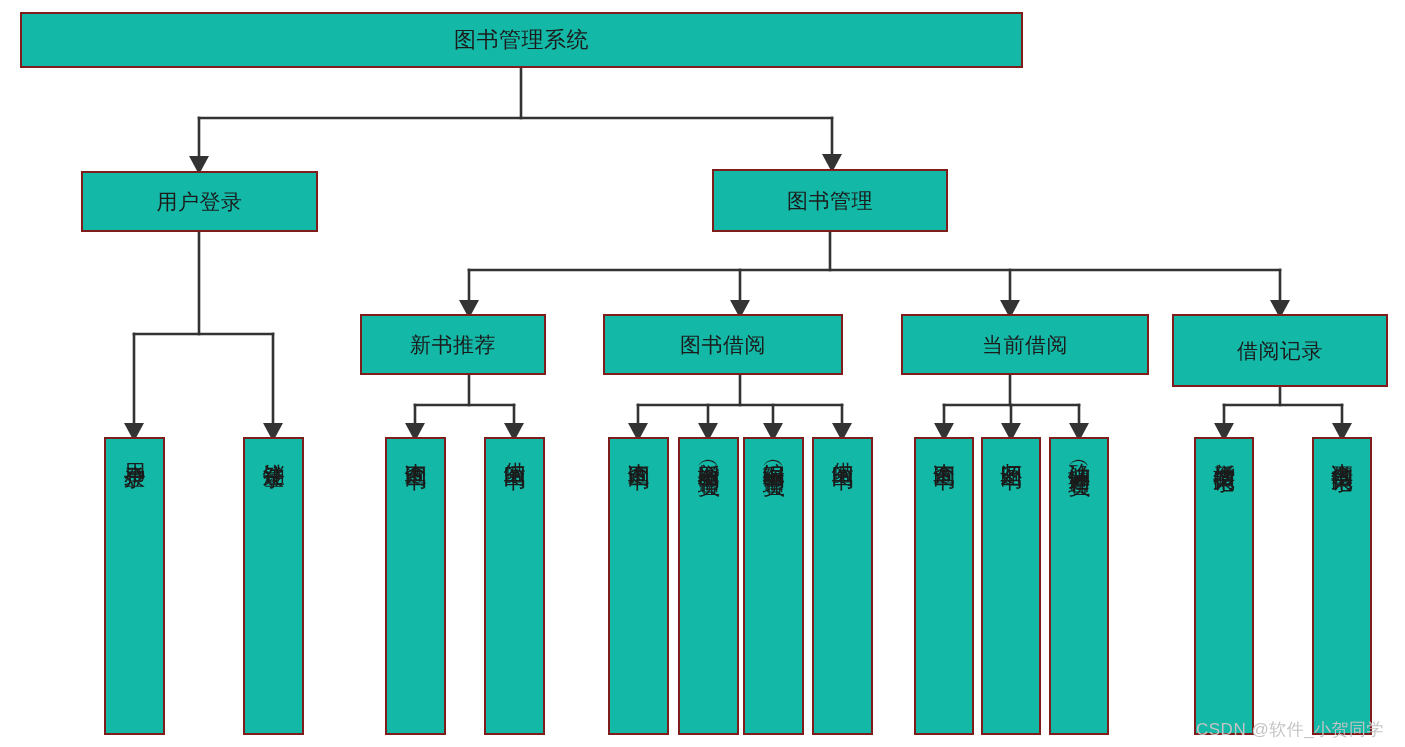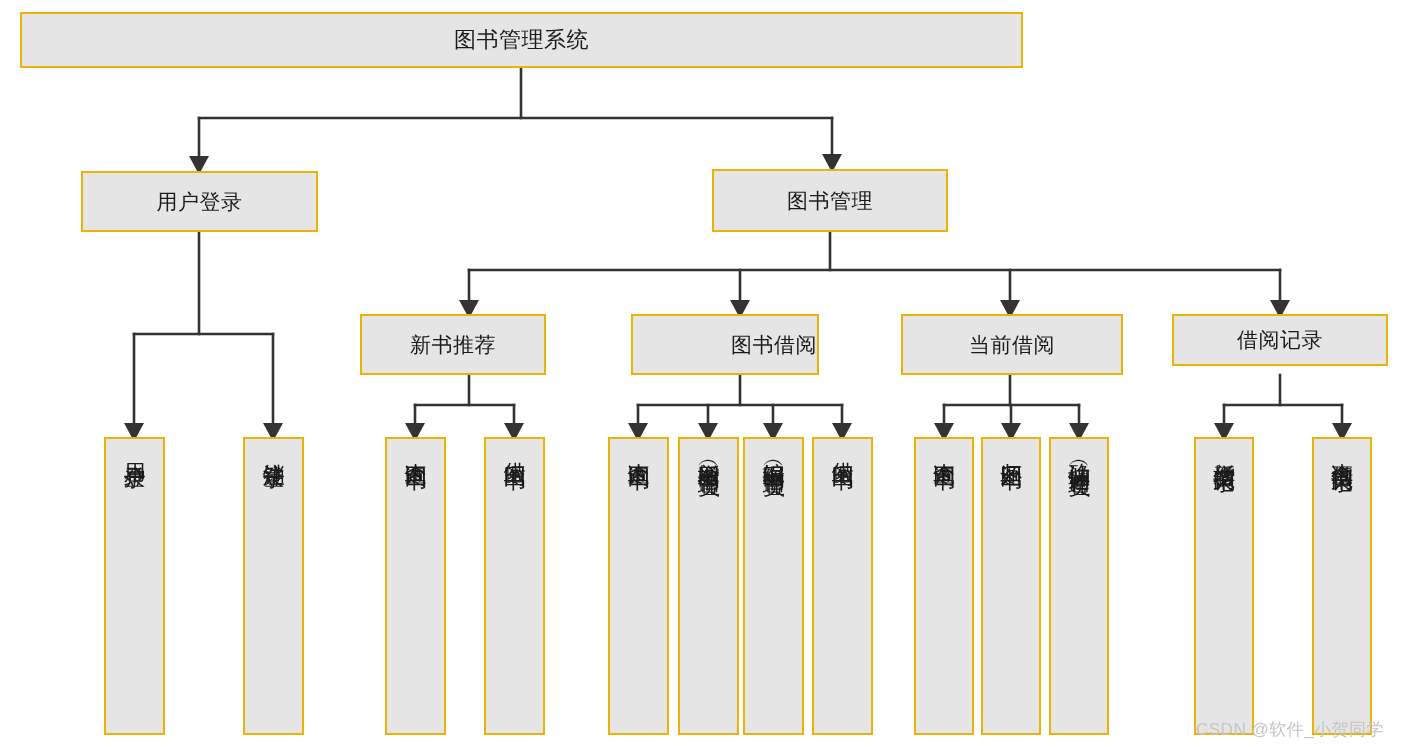--- a/index.html
+++ b/index.html
@@ -22,22 +22,22 @@
     position: absolute;
     left: 0;
     top: 0;
     width: 1405px;
     height: 747px;
     pointer-events: none;
   }
   .node {
     position: absolute;
     box-sizing: border-box;
-    background: #e5e5e5;
-    border: 2px solid #eab308;
+    background: #14b8a6;
+    border: 2px solid #7f1d1d;
     display: flex;
     align-items: center;
     justify-content: center;
     color: #1b1b1b;
     z-index: 2;
   }
   .node-label {
     display: block;
     line-height: 1.12;
     letter-spacing: 0.5px;
@@ -131,27 +131,27 @@
   <div class="node horizontal" style="left:81px; top:171px; width:237px; height:61px;">
     <span class="node-label">用户登录</span>
   </div>
   <div class="node horizontal" style="left:712px; top:169px; width:236px; height:63px;">
     <span class="node-label">图书管理</span>
   </div>
 
   <div class="node horizontal" style="left:360px; top:314px; width:186px; height:61px;">
     <span class="node-label">新书推荐</span>
   </div>
-  <div class="node horizontal" style="left:631px; top:314px; width:188px; height:61px;justify-content:flex-end;">
+  <div class="node horizontal" style="left:603px; top:314px; width:240px; height:61px;">
     <span class="node-label">图书借阅</span>
   </div>
-  <div class="node horizontal" style="left:901px; top:314px; width:222px; height:61px;">
+  <div class="node horizontal" style="left:901px; top:314px; width:248px; height:61px;">
     <span class="node-label">当前借阅</span>
   </div>
-  <div class="node horizontal" style="left:1172px; top:314px; width:216px; height:52px;">
+  <div class="node horizontal" style="left:1172px; top:314px; width:216px; height:73px;">
     <span class="node-label">借阅记录</span>
   </div>
 
   <div class="node vertical" style="left:104px; top:437px; width:61px; height:298px;">
     <span class="node-label">用户登录</span>
   </div>
   <div class="node vertical" style="left:243px; top:437px; width:61px; height:298px;">
     <span class="node-label">注销登录</span>
   </div>
 

